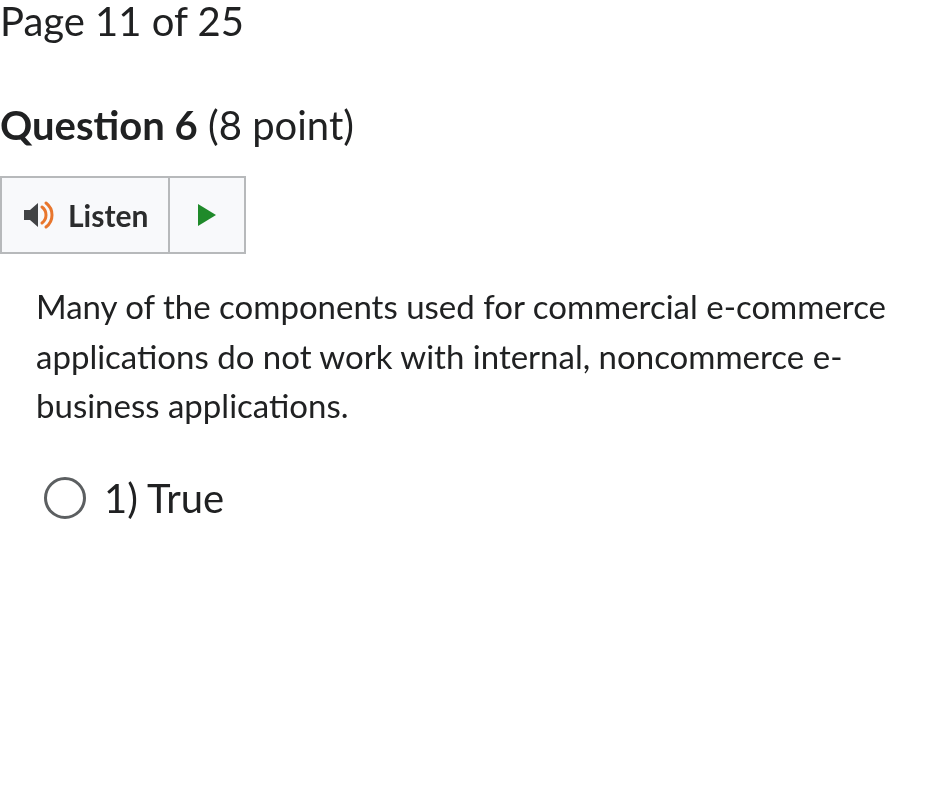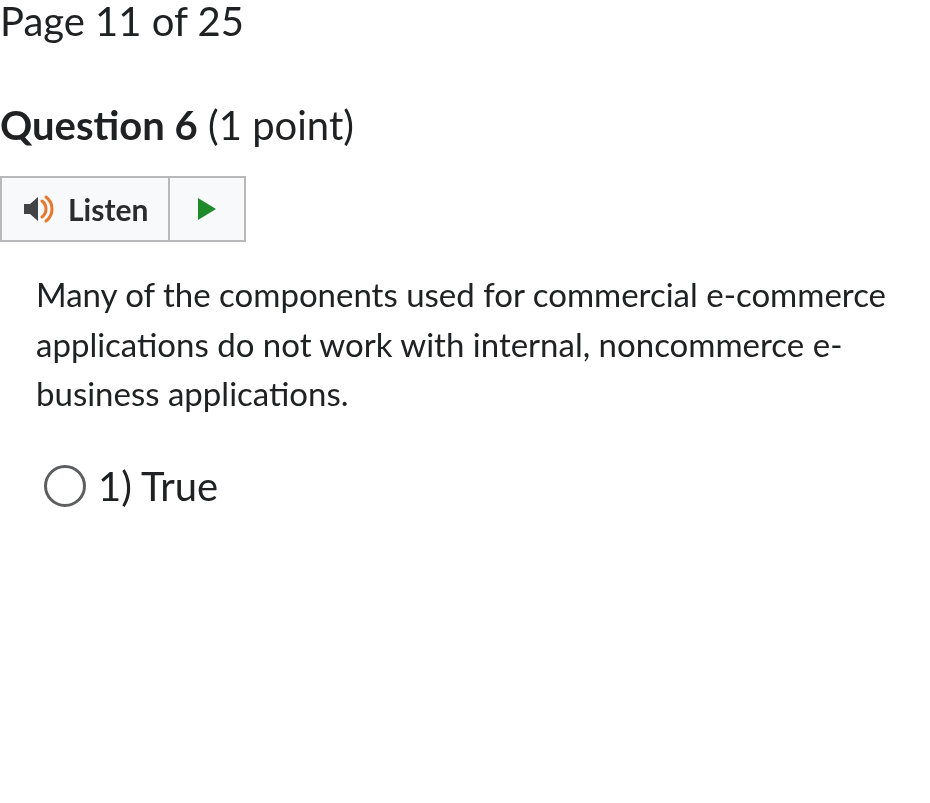--- a/index.html
+++ b/index.html
@@ -29,21 +29,21 @@
     }
     .question-heading .qpts {
       font-weight: 400;
     }
     .listen-bar {
       display: inline-flex;
       align-items: stretch;
       border: 2px solid #b7b9bb;
       background: #f8f9fb;
       margin-bottom: 24px;
-      height: 66px;
+      height: 78px;
     }
     .listen-btn {
       display: flex;
       align-items: center;
       gap: 12px;
       padding: 0 20px;
       border-right: 2px solid #b7b9bb;
       cursor: pointer;
       font-weight: 700;
       font-size: 30px;
@@ -62,21 +62,21 @@
       line-height: 1.5;
       padding: 4px 0 0 36px;
       margin-bottom: 40px;
     }
     .options {
       padding-left: 44px;
     }
     .option {
       display: flex;
       align-items: center;
-      gap: 12px;
+      gap: 18px;
       margin-bottom: 22px;
       cursor: pointer;
     }
     .radio {
       width: 42px;
       height: 42px;
       border: 3px solid #5c5f61;
       border-radius: 50%;
       flex-shrink: 0;
       background: #fff;
@@ -89,21 +89,21 @@
   </style>
 </head>
 <body>
 
 
 
 <div class="page-indicator">Page 11 of 25</div>
 
 <div class="question-heading">
   <span class="qnum">Question 6</span>
-  <span class="qpts">(1 point)</span>
+  <span class="qpts">(8 point)</span>
 </div>
 
 <div class="listen-bar">
   <div class="listen-btn">
     <span>
       <svg width="34" height="30" viewBox="0 0 34 30">
         <path d="M2 10 L8 10 L16 3 L16 27 L8 20 L2 20 Z" fill="#414345"></path>
         <path d="M20 7 A10 10 0 0 1 20 23" fill="none" stroke="#e8762d" stroke-width="3" stroke-linecap="round"></path>
         <path d="M24 3 A15 15 0 0 1 24 27" fill="none" stroke="#e8762d" stroke-width="3" stroke-linecap="round"></path>
       </svg>

